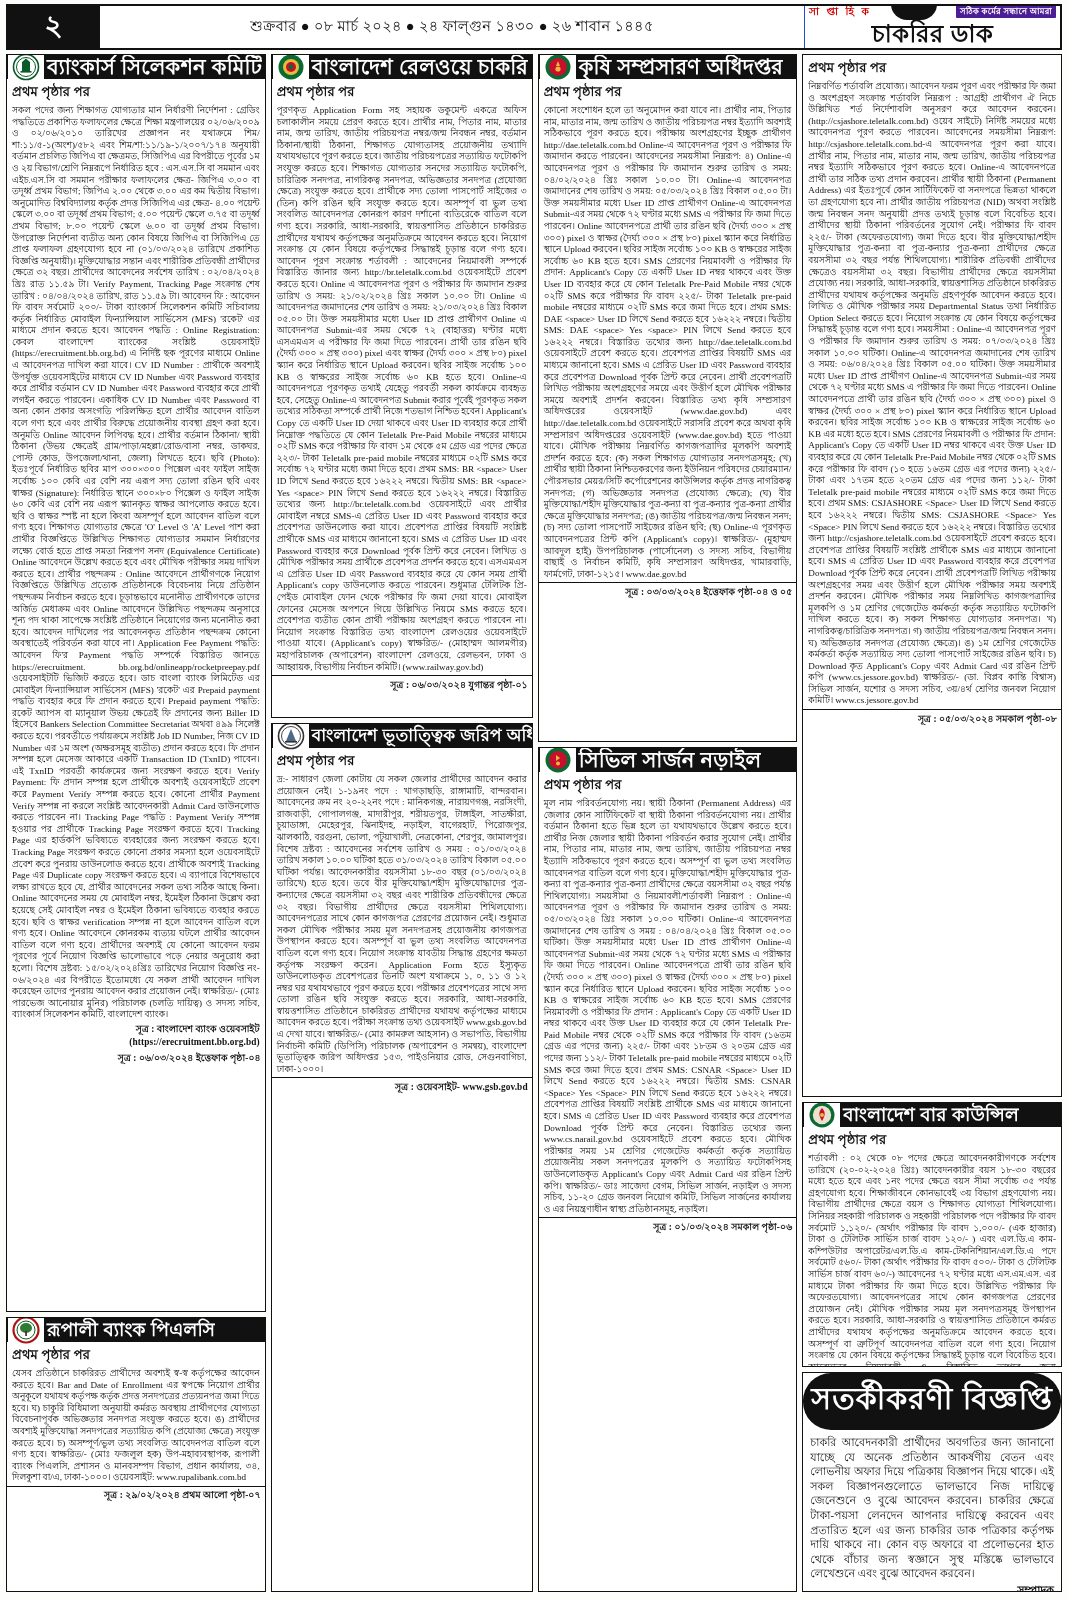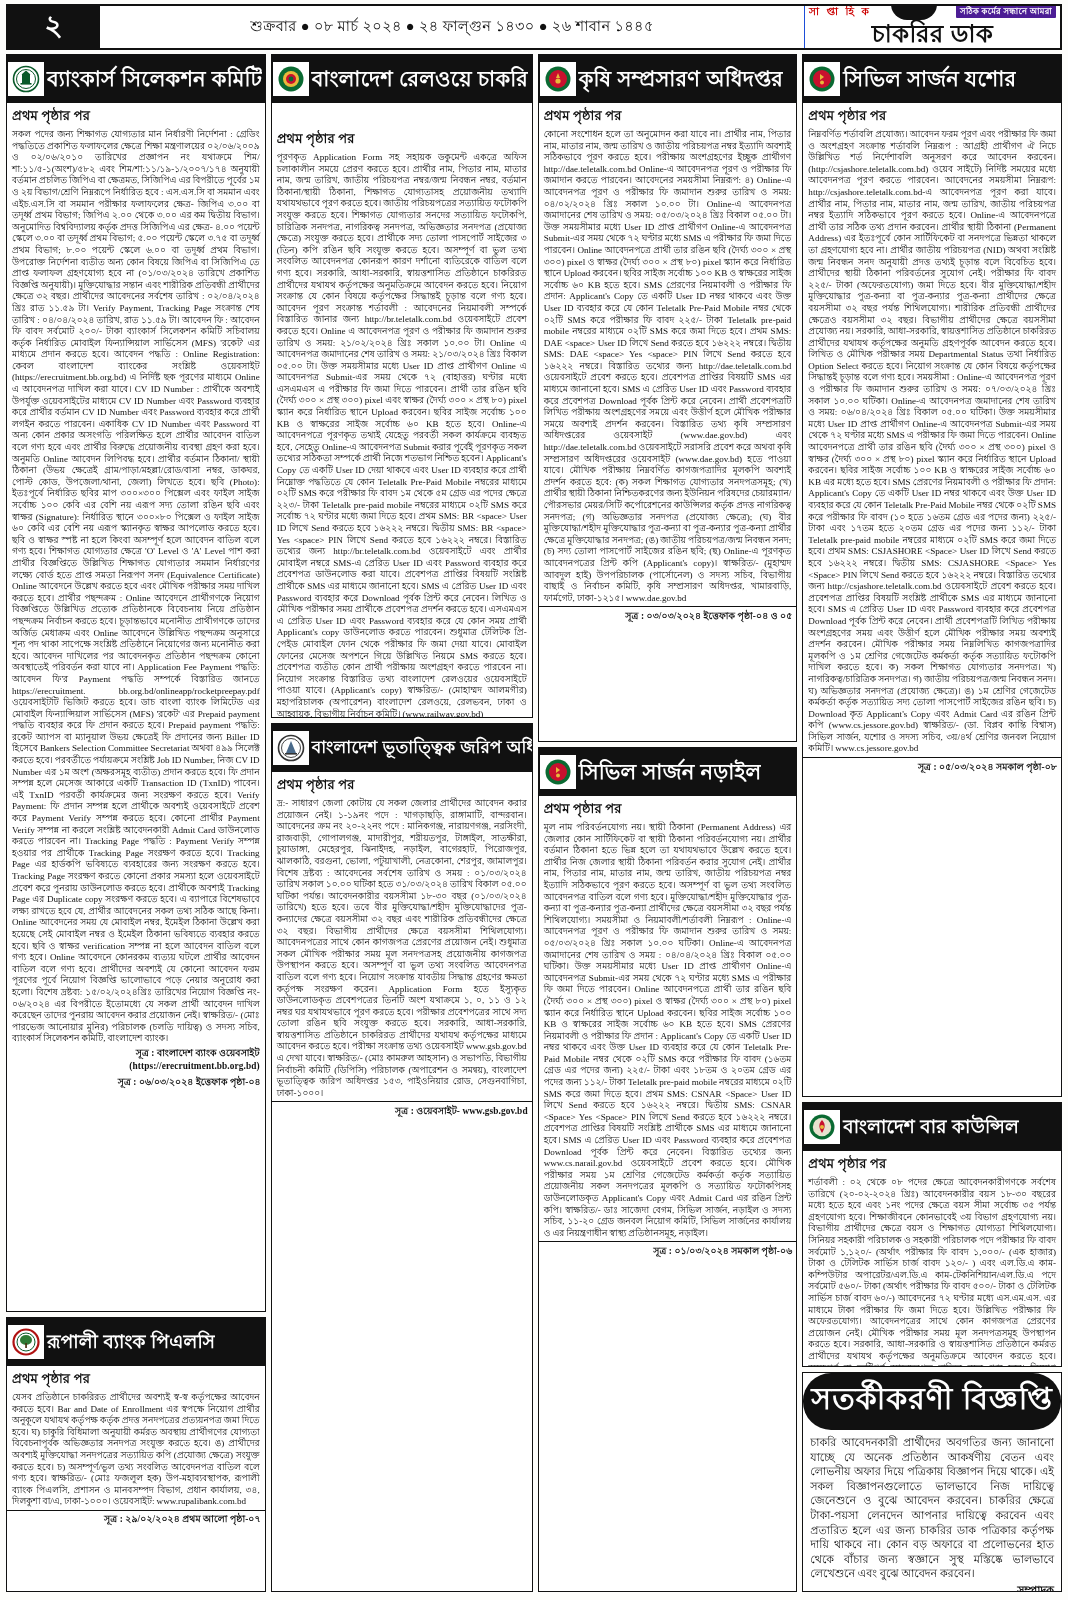--- a/index.html
+++ b/index.html
@@ -113,21 +113,21 @@
     border: 1.6px solid #111;
     background: #fff;
     display: flex; flex-direction: column;
     overflow: hidden;
   }
   .article.grow { flex: 1 1 auto; min-height: 0; }
 
   .art-head {
     display: flex; align-items: center;
     background: #111;
-    height: 48px;
+    height: 24px;
     border-bottom: 1.6px solid #111;
     flex: 0 0 auto;
   }
   .art-logo {
     width: 36px; height: 34px;
     background: #fff;
     margin: 1px 2px 1px 1px;
     display: flex; align-items: center; justify-content: center;
     flex: 0 0 auto;
   }
@@ -269,21 +269,21 @@
           <div class="contd">প্রথম পৃষ্ঠার পর</div>
           <p class="para">যেসব প্রতিষ্ঠানে চাকরিরত প্রার্থীদের অবশ্যই স্ব-স্ব কর্তৃপক্ষের আবেদন করতে হবে। Bar and Date of Enrollment এর স্বপক্ষে নিয়োগ প্রার্থীর অনুকূলে যথাযথ কর্তৃপক্ষ কর্তৃক প্রদত্ত সনদপত্রের প্রত্যয়নপত্র জমা দিতে হবে। ঘ) চাকুরি বিধিমালা অনুযায়ী কর্মরত অবস্থায় প্রার্থীগণের যোগ্যতা বিবেচনাপূর্বক অভিজ্ঞতার সনদপত্র সংযুক্ত করতে হবে। ঙ) প্রার্থীদের অবশ্যই মুক্তিযোদ্ধা সনদপত্রের সত্যায়িত কপি (প্রযোজ্য ক্ষেত্রে) সংযুক্ত করতে হবে। চ) অসম্পূর্ণ/ভুল তথ্য সংবলিত আবেদনপত্র বাতিল বলে গণ্য হবে। স্বাক্ষরিত/- (মোঃ ফজলুল হক) উপ-মহাব্যবস্থাপক, রূপালী ব্যাংক পিএলসি, প্রশাসন ও মানবসম্পদ বিভাগ, প্রধান কার্যালয়, ৩৪, দিলকুশা বা/এ, ঢাকা-১০০০। ওয়েবসাইট: www.rupalibank.com.bd</p>
           <div class="src">সূত্র : ২৯/০২/২০২৪ প্রথম আলো পৃষ্ঠা-০৭</div>
         </div>
       </div>
 
     </div>
 
     <div class="col">
 
-      <div class="article" style="flex:0 0 664px;gap:23px;">
+      <div class="article" style="flex:0 0 664px;">
         <div class="art-head">
           <div class="art-logo">
             <svg class="seal" width="30" height="28" viewBox="0 0 30 28" aria-hidden="true">
               <circle cx="15" cy="14" r="12.5" fill="#0a6a32"></circle>
               <circle cx="15" cy="14" r="8" fill="#e8b93a"></circle>
               <circle cx="15" cy="14" r="5" fill="#c8102e"></circle>
               <circle cx="15" cy="14" r="2.4" fill="#0a6a32"></circle>
             </svg>
           </div>
           <div class="art-title">বাংলাদেশ রেলওয়ে চাকরি</div>
@@ -354,31 +354,20 @@
           <p class="para">মূল নাম পরিবর্তনযোগ্য নয়। স্থায়ী ঠিকানা (Permanent Address) এর জেলার কোন সার্টিফিকেট বা স্থায়ী ঠিকানা পরিবর্তনযোগ্য নয়। প্রার্থীর বর্তমান ঠিকানা হতে ভিন্ন হলে তা যথাযথভাবে উল্লেখ করতে হবে। প্রার্থীর নিজ জেলার স্থায়ী ঠিকানা পরিবর্তন করার সুযোগ নেই। প্রার্থীর নাম, পিতার নাম, মাতার নাম, জন্ম তারিখ, জাতীয় পরিচয়পত্র নম্বর ইত্যাদি সঠিকভাবে পূরণ করতে হবে। অসম্পূর্ণ বা ভুল তথ্য সংবলিত আবেদনপত্র বাতিল বলে গণ্য হবে। মুক্তিযোদ্ধা/শহীদ মুক্তিযোদ্ধার পুত্র-কন্যা বা পুত্র-কন্যার পুত্র-কন্যা প্রার্থীদের ক্ষেত্রে বয়সসীমা ৩২ বছর পর্যন্ত শিথিলযোগ্য। সময়সীমা ও নিয়মাবলী/শর্তাবলী নিম্নরূপ : Online-এ আবেদনপত্র পূরণ ও পরীক্ষার ফি জমাদান শুরুর তারিখ ও সময়: ০৫/০৩/২০২৪ খ্রিঃ সকাল ১০.০০ ঘটিকা। Online-এ আবেদনপত্র জমাদানের শেষ তারিখ ও সময় : ০৪/০৪/২০২৪ খ্রিঃ বিকাল ০৫.০০ ঘটিকা। উক্ত সময়সীমার মধ্যে User ID প্রাপ্ত প্রার্থীগণ Online-এ আবেদনপত্র Submit-এর সময় থেকে ৭২ ঘণ্টার মধ্যে SMS এ পরীক্ষার ফি জমা দিতে পারবেন। Online আবেদনপত্রে প্রার্থী তার রঙিন ছবি (দৈর্ঘ্য ৩০০ × প্রস্থ ৩০০) pixel ও স্বাক্ষর (দৈর্ঘ্য ৩০০ × প্রস্থ ৮০) pixel স্ক্যান করে নির্ধারিত স্থানে Upload করবেন। ছবির সাইজ সর্বোচ্চ ১০০ KB ও স্বাক্ষরের সাইজ সর্বোচ্চ ৬০ KB হতে হবে। SMS প্রেরণের নিয়মাবলী ও পরীক্ষার ফি প্রদান : Applicant's Copy তে একটি User ID নম্বর থাকবে এবং উক্ত User ID ব্যবহার করে যে কোন Teletalk Pre-Paid Mobile নম্বর থেকে ০২টি SMS করে পরীক্ষার ফি বাবদ (১৬তম গ্রেড এর পদের জন্য) ২২৫/- টাকা এবং ১৮তম ও ২০তম গ্রেড এর পদের জন্য ১১২/- টাকা Teletalk pre-paid mobile নম্বরের মাধ্যমে ০২টি SMS করে জমা দিতে হবে। প্রথম SMS: CSNAR &lt;Space&gt; User ID লিখে Send করতে হবে ১৬২২২ নম্বরে। দ্বিতীয় SMS: CSNAR &lt;Space&gt; Yes &lt;Space&gt; PIN লিখে Send করতে হবে ১৬২২২ নম্বরে। প্রবেশপত্র প্রাপ্তির বিষয়টি সংশ্লিষ্ট প্রার্থীকে SMS এর মাধ্যমে জানানো হবে। SMS এ প্রেরিত User ID এবং Password ব্যবহার করে প্রবেশপত্র Download পূর্বক প্রিন্ট করে নেবেন। বিস্তারিত তথ্যের জন্য www.cs.narail.gov.bd ওয়েবসাইটে প্রবেশ করতে হবে। মৌখিক পরীক্ষার সময় ১ম শ্রেণির গেজেটেড কর্মকর্তা কর্তৃক সত্যায়িত প্রয়োজনীয় সকল সনদপত্রের মূলকপি ও সত্যায়িত ফটোকপিসহ ডাউনলোডকৃত Applicant's Copy এবং Admit Card এর রঙিন প্রিন্ট কপি। স্বাক্ষরিত/- ডাঃ সাজেদা বেগম, সিভিল সার্জন, নড়াইল ও সদস্য সচিব, ১১-২০ গ্রেড জনবল নিয়োগ কমিটি, সিভিল সার্জনের কার্যালয় ও এর নিয়ন্ত্রণাধীন স্বাস্থ্য প্রতিষ্ঠানসমূহ, নড়াইল।</p>
           <div class="src">সূত্র : ০১/০৩/২০২৪ সমকাল পৃষ্ঠা-০৬</div>
         </div>
       </div>
 
     </div>
 
     <div class="col">
 
       <div class="article" style="flex:0 0 1043px;">
-        <div class="art-head">
-          <div class="art-logo">
-            <svg class="seal" width="30" height="28" viewBox="0 0 30 28" aria-hidden="true">
-              <circle cx="15" cy="14" r="12.5" fill="#0a6a32"></circle>
-              <circle cx="15" cy="14" r="9" fill="#c8102e"></circle>
-              <path d="M13 9 l4 3 -4 3 z" fill="#e8b93a"></path>
-              <circle cx="15" cy="17.5" r="2" fill="#e8b93a"></circle>
-            </svg>
-          </div>
-          <div class="art-title">সিভিল সার্জন যশোর</div>
-        </div>
         <div class="art-body">
           <div class="contd">প্রথম পৃষ্ঠার পর</div>
           <p class="para">নিম্নবর্ণিত শর্তাবলি প্রযোজ্য। আবেদন ফরম পূরণ এবং পরীক্ষার ফি জমা ও অংশগ্রহণ সংক্রান্ত শর্তাবলি নিম্নরূপ : আগ্রহী প্রার্থীগণ ঐ নিচে উল্লিখিত শর্ত নির্দেশাবলি অনুসরণ করে আবেদন করবেন। (http://csjashore.teletalk.com.bd) ওয়েব সাইটে) নির্দিষ্ট সময়ের মধ্যে আবেদনপত্র পূরণ করতে পারবেন। আবেদনের সময়সীমা নিম্নরূপ: http://csjashore.teletalk.com.bd-এ আবেদনপত্র পূরণ করা যাবে। প্রার্থীর নাম, পিতার নাম, মাতার নাম, জন্ম তারিখ, জাতীয় পরিচয়পত্র নম্বর ইত্যাদি সঠিকভাবে পূরণ করতে হবে। Online-এ আবেদনপত্রে প্রার্থী তার সঠিক তথ্য প্রদান করবেন। প্রার্থীর স্থায়ী ঠিকানা (Permanent Address) এর ইতঃপূর্বে কোন সার্টিফিকেট বা সনদপত্রে ভিন্নতা থাকলে তা গ্রহণযোগ্য হবে না। প্রার্থীর জাতীয় পরিচয়পত্র (NID) অথবা সংশ্লিষ্ট জন্ম নিবন্ধন সনদ অনুযায়ী প্রদত্ত তথ্যই চূড়ান্ত বলে বিবেচিত হবে। প্রার্থীদের স্থায়ী ঠিকানা পরিবর্তনের সুযোগ নেই। পরীক্ষার ফি বাবদ ২২৫/- টাকা (অফেরতযোগ্য) জমা দিতে হবে। বীর মুক্তিযোদ্ধা/শহীদ মুক্তিযোদ্ধার পুত্র-কন্যা বা পুত্র-কন্যার পুত্র-কন্যা প্রার্থীদের ক্ষেত্রে বয়সসীমা ৩২ বছর পর্যন্ত শিথিলযোগ্য। শারীরিক প্রতিবন্ধী প্রার্থীদের ক্ষেত্রেও বয়সসীমা ৩২ বছর। বিভাগীয় প্রার্থীদের ক্ষেত্রে বয়সসীমা প্রযোজ্য নয়। সরকারি, আধা-সরকারি, স্বায়ত্তশাসিত প্রতিষ্ঠানে চাকরিরত প্রার্থীদের যথাযথ কর্তৃপক্ষের অনুমতি গ্রহণপূর্বক আবেদন করতে হবে। লিখিত ও মৌখিক পরীক্ষার সময় Departmental Status তথা নির্ধারিত Option Select করতে হবে। নিয়োগ সংক্রান্ত যে কোন বিষয়ে কর্তৃপক্ষের সিদ্ধান্তই চূড়ান্ত বলে গণ্য হবে। সময়সীমা : Online-এ আবেদনপত্র পূরণ ও পরীক্ষার ফি জমাদান শুরুর তারিখ ও সময়: ০৭/০৩/২০২৪ খ্রিঃ সকাল ১০.০০ ঘটিকা। Online-এ আবেদনপত্র জমাদানের শেষ তারিখ ও সময়: ০৬/০৪/২০২৪ খ্রিঃ বিকাল ০৫.০০ ঘটিকা। উক্ত সময়সীমার মধ্যে User ID প্রাপ্ত প্রার্থীগণ Online-এ আবেদনপত্র Submit-এর সময় থেকে ৭২ ঘণ্টার মধ্যে SMS এ পরীক্ষার ফি জমা দিতে পারবেন। Online আবেদনপত্রে প্রার্থী তার রঙিন ছবি (দৈর্ঘ্য ৩০০ × প্রস্থ ৩০০) pixel ও স্বাক্ষর (দৈর্ঘ্য ৩০০ × প্রস্থ ৮০) pixel স্ক্যান করে নির্ধারিত স্থানে Upload করবেন। ছবির সাইজ সর্বোচ্চ ১০০ KB ও স্বাক্ষরের সাইজ সর্বোচ্চ ৬০ KB এর মধ্যে হতে হবে। SMS প্রেরণের নিয়মাবলী ও পরীক্ষার ফি প্রদান: Applicant's Copy তে একটি User ID নম্বর থাকবে এবং উক্ত User ID ব্যবহার করে যে কোন Teletalk Pre-Paid Mobile নম্বর থেকে ০২টি SMS করে পরীক্ষার ফি বাবদ (১০ হতে ১৬তম গ্রেড এর পদের জন্য) ২২৫/- টাকা এবং ১৭তম হতে ২০তম গ্রেড এর পদের জন্য ১১২/- টাকা Teletalk pre-paid mobile নম্বরের মাধ্যমে ০২টি SMS করে জমা দিতে হবে। প্রথম SMS: CSJASHORE &lt;Space&gt; User ID লিখে Send করতে হবে ১৬২২২ নম্বরে। দ্বিতীয় SMS: CSJASHORE &lt;Space&gt; Yes &lt;Space&gt; PIN লিখে Send করতে হবে ১৬২২২ নম্বরে। বিস্তারিত তথ্যের জন্য http://csjashore.teletalk.com.bd ওয়েবসাইটে প্রবেশ করতে হবে। প্রবেশপত্র প্রাপ্তির বিষয়টি সংশ্লিষ্ট প্রার্থীকে SMS এর মাধ্যমে জানানো হবে। SMS এ প্রেরিত User ID এবং Password ব্যবহার করে প্রবেশপত্র Download পূর্বক প্রিন্ট করে নেবেন। প্রার্থী প্রবেশপত্রটি লিখিত পরীক্ষায় অংশগ্রহণের সময় এবং উত্তীর্ণ হলে মৌখিক পরীক্ষার সময় অবশ্যই প্রদর্শন করবেন। মৌখিক পরীক্ষার সময় নিম্নলিখিত কাগজপত্রাদির মূলকপি ও ১ম শ্রেণির গেজেটেড কর্মকর্তা কর্তৃক সত্যায়িত ফটোকপি দাখিল করতে হবে। ক) সকল শিক্ষাগত যোগ্যতার সনদপত্র। খ) নাগরিকত্ব/চারিত্রিক সনদপত্র। গ) জাতীয় পরিচয়পত্র/জন্ম নিবন্ধন সনদ। ঘ) অভিজ্ঞতার সনদপত্র (প্রযোজ্য ক্ষেত্রে)। ঙ) ১ম শ্রেণির গেজেটেড কর্মকর্তা কর্তৃক সত্যায়িত সদ্য তোলা পাসপোর্ট সাইজের রঙিন ছবি। চ) Download কৃত Applicant's Copy এবং Admit Card এর রঙিন প্রিন্ট কপি (www.cs.jessore.gov.bd) স্বাক্ষরিত/- (ডা. বিপ্লব কান্তি বিশ্বাস) সিভিল সার্জন, যশোর ও সদস্য সচিব, ৩য়/৪র্থ শ্রেণির জনবল নিয়োগ কমিটি। www.cs.jessore.gov.bd</p>
           <div class="src">সূত্র : ০৫/০৩/২০২৪ সমকাল পৃষ্ঠা-০৮</div>
         </div>
       </div>
 
       <div class="article" style="flex:0 0 265px;">
         <div class="art-head">
           <div class="art-logo">

